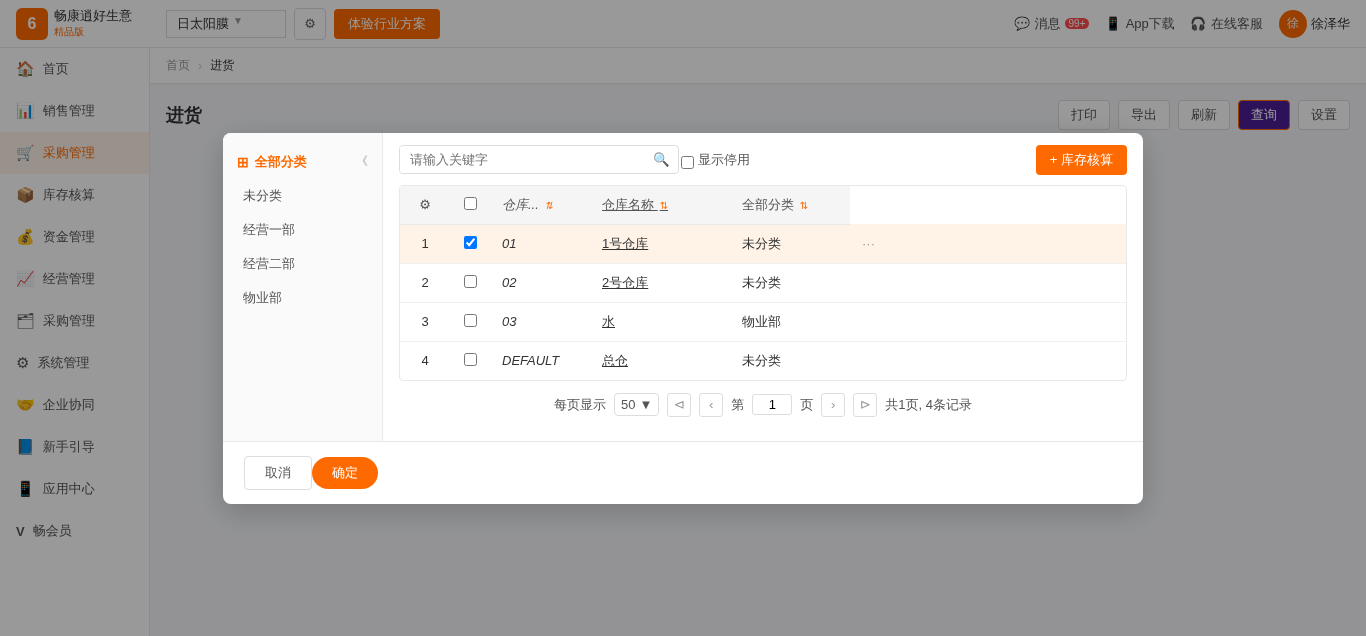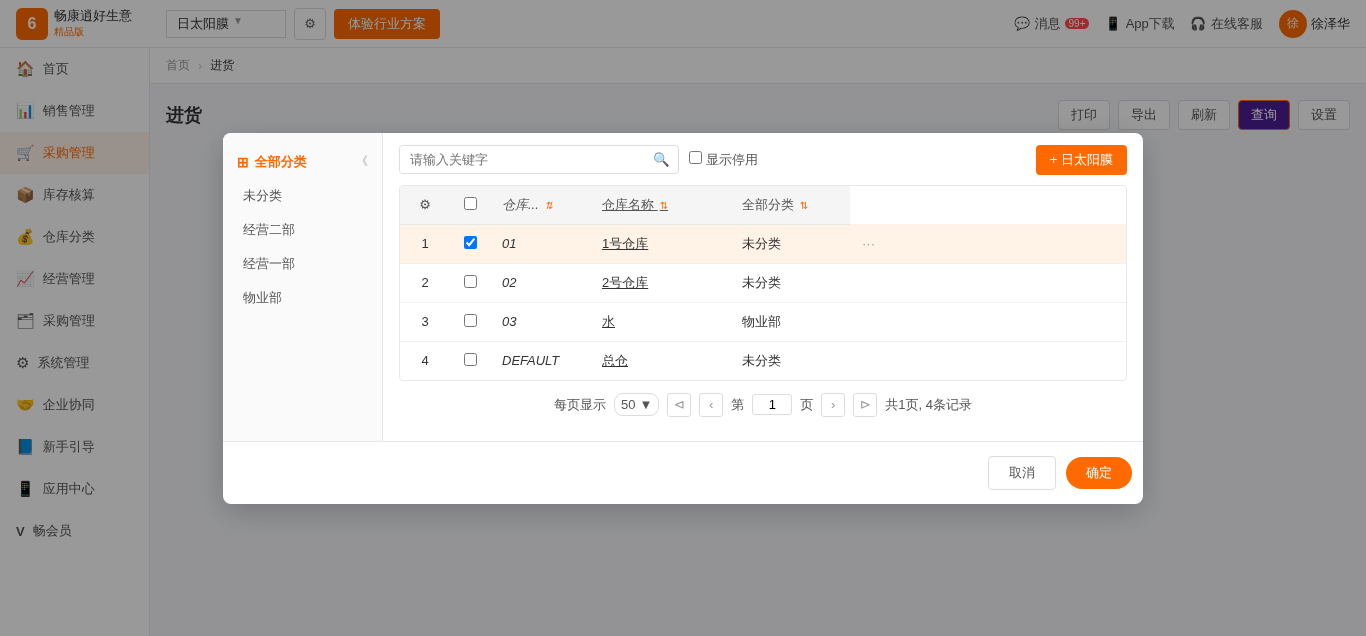--- a/index.html
+++ b/index.html
@@ -138,31 +138,31 @@
       margin-left: auto; color: #999; font-size: 12px; cursor: pointer;
       background: none; border: none; padding: 0;
     }
     .cat-item {
       padding: 8px 14px 8px 20px; cursor: pointer; color: #555; font-size: 13px;
     }
 
     
     .modal-main { flex: 1; display: flex; flex-direction: column; padding: 12px 16px; overflow: hidden; }
     .modal-toolbar {
-      display: flex; align-items: center; gap: 10px; margin-bottom: 10px;
+      display: flex; align-items: center; gap: 2px; margin-bottom: 10px;
     }
     .search-box {
       display: flex; align-items: center; border: 1px solid #ddd; border-radius: 4px; overflow: hidden;
       flex: 1; max-width: 280px;
     }
     .search-input {
       border: none; outline: none; padding: 6px 10px; font-size: 13px; flex: 1;
     }
     .search-icon-btn { padding: 6px 8px; color: #999; cursor: pointer; background: none; border: none; }
-    .show-disabled { display: flex; align-items: flex-start; gap: 4px; color: #555; font-size: 13px; cursor: pointer; }
+    .show-disabled { display: flex; align-items: flex-end; gap: 4px; color: #555; font-size: 13px; cursor: pointer; }
     .new-btn {
       background: #ff6a00; color: #fff; border: none; border-radius: 4px;
       padding: 6px 14px; cursor: pointer; font-size: 13px; margin-left: auto; white-space: nowrap;
     }
 
     
     .modal-table { border: 1px solid #e8e8e8; border-radius: 4px; overflow: hidden; flex: 1; overflow-y: auto; }
     table { width: 100%; border-collapse: collapse; }
     thead tr { background: #f5f5f5; }
     thead th {
@@ -179,28 +179,28 @@
     .col-name { width: 140px; text-decoration: underline; }
     .col-cat { width: 120px; }
     .row-check { cursor: pointer; }
     .sort-icon { color: #ff6a00; font-size: 10px; margin-left: 2px; }
 
     
     .pagination {
       display: flex; align-items: center; justify-content: center; gap: 8px;
       padding: 12px 0; font-size: 13px; color: #555;
     }
-    .page-select { border: 1px solid #ddd; border-radius: 9px; padding: 3px 6px; display: flex; align-items: center; gap: 4px; cursor: pointer; }
+    .page-select { border: 1px solid #ddd; border-radius: 4px; padding: 3px 6px; display: flex; align-items: center; gap: 4px; cursor: pointer; }
     .page-btn { width: 24px; height: 24px; display: flex; align-items: center; justify-content: center; cursor: pointer; color: #999; border: 1px solid #ddd; border-radius: 3px; background: #fff; }
     .page-input { width: 40px; border: 1px solid #ddd; border-radius: 3px; text-align: center; padding: 2px 4px; font-size: 13px; }
 
     
     .modal-footer {
-      display: flex; align-items: center; justify-content: flex-end; gap: 10px;
-      padding: 14px 11px; border-top: 1px solid #e8e8e8;
+      display: flex; align-items: center; 
+      padding: 14px 21px; border-top: 1px solid #e8e8e8;
     }
     .cancel-btn {
       border: 1px solid #ddd; background: #fff; border-radius: 4px;
       padding: 7px 20px; cursor: pointer; font-size: 13px; color: #555;
     }
     .confirm-btn {
       background: #ff6a00; color: #fff; border: none; border-radius: 16px;
       padding: 7px 20px; cursor: pointer; font-size: 13px;
     }
   </style>
@@ -266,21 +266,21 @@
     <div class="sidebar-item active">
       <span class="sidebar-icon">🛒</span>
       <span>采购管理</span>
     </div>
     <div class="sidebar-item">
       <span class="sidebar-icon">📦</span>
       <span>库存核算</span>
     </div>
     <div class="sidebar-item">
       <span class="sidebar-icon">💰</span>
-      <span>仓库分类</span>
+      <span>资金管理</span>
     </div>
     <div class="sidebar-item">
       <span class="sidebar-icon">📈</span>
       <span>经营管理</span>
     </div>
     <div class="sidebar-item">
       <span class="sidebar-icon">🗂</span>
       <span>采购管理</span>
     </div>
     <div class="sidebar-item">
@@ -335,41 +335,41 @@
       <div class="cat-sidebar">
         <div class="cat-header">
           <span class="cat-grid-icon">⊞</span>
           <span>全部分类</span>
           <button class="collapse-btn">《</button>
         </div>
         <div class="cat-item">
           <span>未分类</span>
         </div>
         <div class="cat-item">
+          <span>经营一部</span>
+        </div>
+        <div class="cat-item">
           <span>经营二部</span>
-        </div>
-        <div class="cat-item">
-          <span>经营一部</span>
         </div>
         <div class="cat-item">
           <span>物业部</span>
         </div>
       </div>
 
       <div class="modal-main">
         <div class="modal-toolbar">
           <div class="search-box">
             <input type="text" class="search-input" placeholder="请输入关键字" style="">
             <button class="search-icon-btn">🔍</button>
           </div>
           <label class="show-disabled">
             <input type="checkbox" style="">
             <span>显示停用</span>
           </label>
-          <button class="new-btn">+ 日太阳膜</button>
+          <button class="new-btn">+ 库存核算</button>
         </div>
 
         <div class="modal-table">
           <table>
             <thead>
               <tr>
                 <th class="col-index">⚙</th>
                 <th class="col-check"><input type="checkbox" style=""></th>
                 <th class="col-code">
                   <span>仓库...</span>

